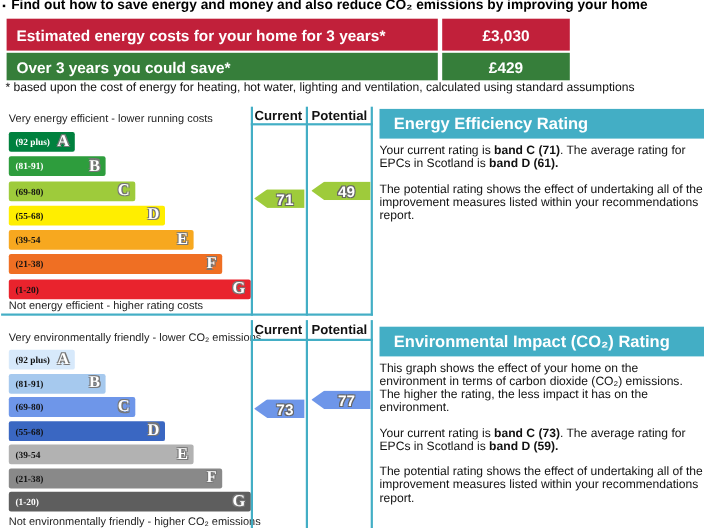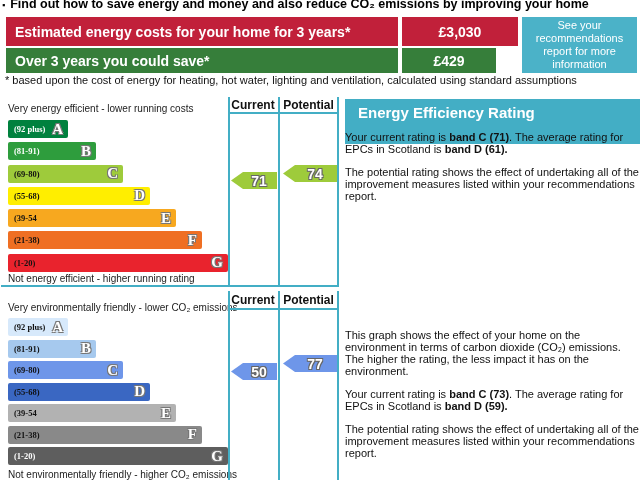--- a/index.html
+++ b/index.html
@@ -26,21 +26,21 @@
   .band-range{font-size:8.5px;font-weight:bold;white-space:nowrap;}
   .band-letter{font-size:15px;font-weight:bold;color:#fff;line-height:1;
                text-shadow:-1px -1px 0 #777,1px -1px 0 #777,-1px 1px 0 #777,1px 1px 0 #777;}
   .vline{position:absolute;width:2px;background:var(--teal);}
   .hline{position:absolute;height:2px;background:var(--teal);}
   .col-head{position:absolute;font-weight:bold;font-size:12px;text-align:center;color:#111;}
   .arrow{position:absolute;height:17px;display:flex;align-items:center;justify-content:center;
          padding-left:10px;box-sizing:border-box;font-weight:bold;font-size:14px;color:#fff;
          text-shadow:-1px -1px 0 #666,1px -1px 0 #666,-1px 1px 0 #666,1px 1px 0 #666;
          clip-path:polygon(0 50%,12px 0,100% 0,100% 100%,12px 100%);}
-  .teal-header{position:absolute;left:345px;width:295px;height:45px;background:var(--teal);
+  .teal-header{position:absolute;left:345px;width:295px;height:27px;background:var(--teal);
                color:#fff;font-weight:bold;font-size:15px;line-height:27px;
                padding-left:13px;box-sizing:border-box;white-space:nowrap;}
   .body-text{position:absolute;left:345px;width:296px;font-size:11px;line-height:12px;color:#111;}
   .body-text p{margin:0 0 11px 0;}
 </style>
 </head>
 <body>
 
 <div class="page" style="--teal: #43aec5; --tealbox: #4bb2c8;">
 
@@ -51,24 +51,23 @@
 
   <div class="cost-cell cost-label" style="left: 6px; top: 17px; width: 392px; height: 29px; background-color: rgb(193, 32, 58);">
     <span>Estimated energy costs for your home for 3 years*</span>
   </div>
   <div class="cost-cell cost-value" style="left: 402px; top: 17px; width: 116px; height: 29px; background-color: rgb(193, 32, 58);">
     <span>£3,030</span>
   </div>
   <div class="cost-cell cost-label" style="left: 6px; top: 48px; width: 392px; height: 25px; background-color: rgb(54, 126, 58);">
     <span>Over 3 years you could save*</span>
   </div>
-  <div class="cost-cell cost-value" style="left: 402px; top: 48px; width: 94px; height: 25px; background-color: rgb(54, 126, 58);">
+  <div class="cost-cell cost-value" style="left: 402px; top: 48px; width: 116px; height: 25px; background-color: rgb(54, 126, 58);">
     <span>£429</span>
   </div>
-  <div class="note-box">See your recommendations report for more information</div>
   <div class="footnote">* based upon the cost of energy for heating, hot water, lighting and ventilation, calculated using standard assumptions</div>
 
   <span class="caption" style="left:8px;top:103px;">Very energy efficient - lower running costs</span>
   <div class="bands" id="energy-bands">
       <div class="band-row" style="width: 60px; background-color: rgb(0, 129, 62);">
         <span class="band-range" style="color: rgb(255, 255, 255);">(92 plus)</span>
         <span class="band-letter">A</span>
       </div>
       <div class="band-row" style="width: 88px; background-color: rgb(46, 157, 61);">
         <span class="band-range" style="color: rgb(255, 255, 255);">(81-91)</span>
@@ -88,33 +87,33 @@
       </div>
       <div class="band-row" style="width: 194px; background-color: rgb(239, 111, 35);">
         <span class="band-range" style="color: rgb(17, 17, 17);">(21-38)</span>
         <span class="band-letter">F</span>
       </div>
       <div class="band-row" style="width: 220px; background-color: rgb(233, 35, 45);">
         <span class="band-range" style="color: rgb(17, 17, 17);">(1-20)</span>
         <span class="band-letter">G</span>
       </div>
     </div>
-  <span class="caption" style="left:8px;top:273px;">Not energy efficient - higher running rating</span>
+  <span class="caption" style="left:8px;top:273px;">Not energy efficient - higher rating costs</span>
 
   <span class="col-head" style="left:228px;top:98px;width:50px;">Current</span>
   <span class="col-head" style="left:280px;top:98px;width:57px;">Potential</span>
 
   <div class="vline" style="left:228px;top:97px;height:190px;"></div>
   <div class="vline" style="left:278px;top:97px;height:190px;"></div>
   <div class="vline" style="left:337px;top:97px;height:190px;"></div>
   <div class="hline" style="left:228px;top:112px;width:111px;"></div>
   <div class="hline" style="left:1px;top:285px;width:338px;"></div>
 
   <div class="arrow" style="left: 231px; top: 172px; width: 46px; background-color: rgb(158, 203, 59);">71</div>
-  <div class="arrow" style="left: 283px; top: 165px; width: 54px; background-color: rgb(158, 203, 59);">74</div>
+  <div class="arrow" style="left: 283px; top: 165px; width: 54px; background-color: rgb(158, 203, 59);">49</div>
 
   <div class="teal-header" style="top:99px;">Energy Efficiency Rating</div>
   <div class="body-text" style="top:131px;">
     <p><span>Your current rating is </span><b>band C (71)</b><span>. The average rating for EPCs in Scotland is </span><b>band D (61).</b></p>
     <p>The potential rating shows the effect of undertaking all of the improvement measures listed within your recommendations report.</p>
   </div>
 
   <span class="caption" style="left:8px;top:302px;">Very environmentally friendly - lower CO₂ emissions</span>
   <div class="bands" id="env-bands">
       <div class="band-row" style="width: 60px; background-color: rgb(215, 233, 251);">
@@ -149,22 +148,23 @@
   <span class="caption" style="left:8px;top:469px;">Not environmentally friendly - higher CO₂ emissions</span>
 
   <span class="col-head" style="left:228px;top:293px;width:50px;">Current</span>
   <span class="col-head" style="left:280px;top:293px;width:57px;">Potential</span>
 
   <div class="vline" style="left:228px;top:291px;height:189px;"></div>
   <div class="vline" style="left:278px;top:291px;height:189px;"></div>
   <div class="vline" style="left:337px;top:291px;height:189px;"></div>
   <div class="hline" style="left:228px;top:308px;width:111px;"></div>
 
-  <div class="arrow" style="left: 231px; top: 363px; width: 46px; background-color: rgb(110, 150, 233);">50</div>
+  <div class="arrow" style="left: 231px; top: 363px; width: 46px; background-color: rgb(110, 150, 233);">73</div>
   <div class="arrow" style="left: 283px; top: 355px; width: 54px; background-color: rgb(110, 150, 233); text-align: right;">77</div>
 
+  <div class="teal-header" style="top:297px;">Environmental Impact (CO₂) Rating</div>
   <div class="body-text" style="top:329px;">
     <p>This graph shows the effect of your home on the environment in terms of carbon dioxide (CO₂) emissions. The higher the rating, the less impact it has on the environment.</p>
     <p><span>Your current rating is </span><b>band C (73)</b><span>. The average rating for EPCs in Scotland is </span><b>band D (59).</b></p>
     <p>The potential rating shows the effect of undertaking all of the improvement measures listed within your recommendations report.</p>
   </div>
 
 </div>
 
 </body></html>

